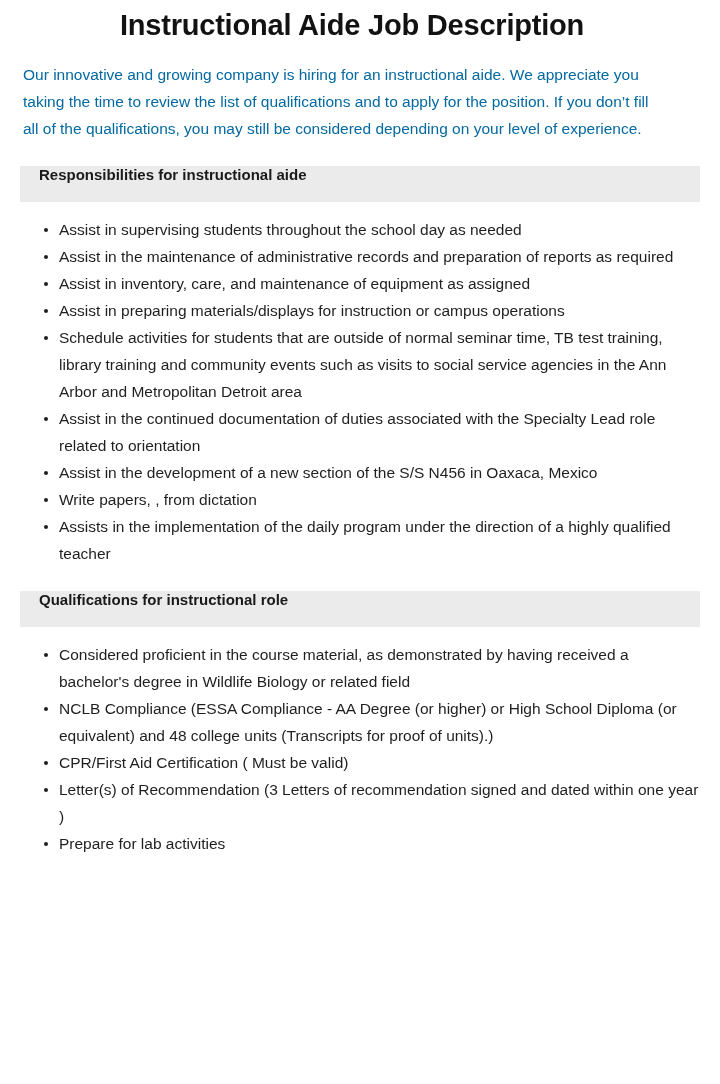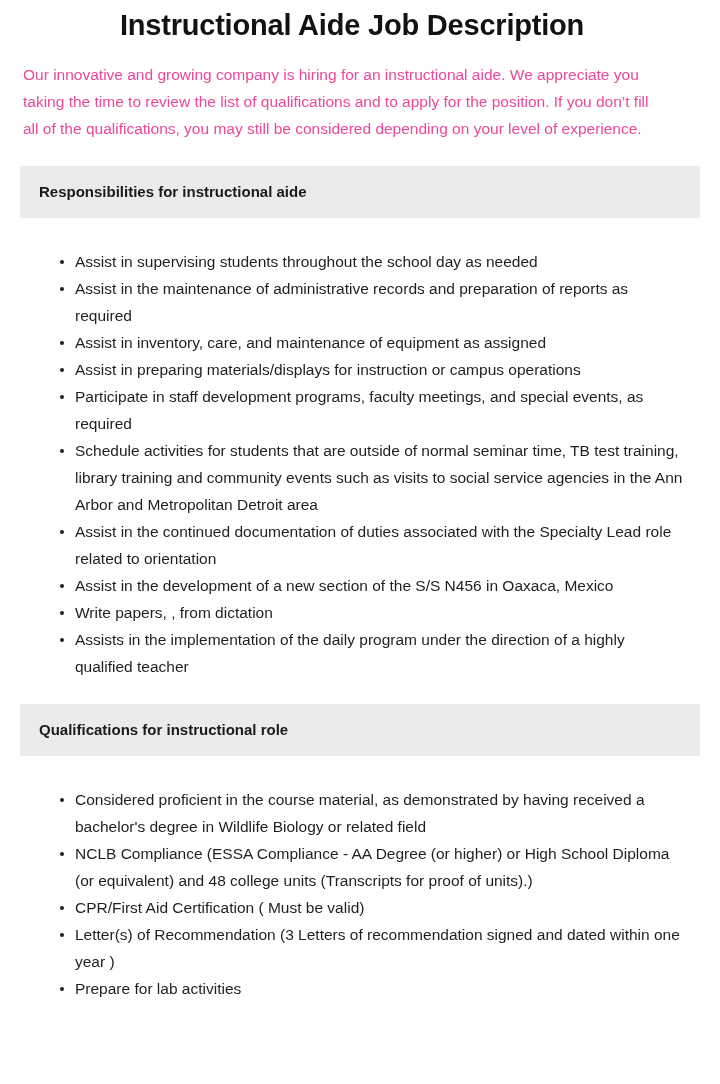--- a/index.html
+++ b/index.html
@@ -30,44 +30,43 @@
     margin: 0;
     padding: 6px 36px 0 20px;
     line-height: 38px;
   }
 
   .intro {
     margin: 0;
     padding: 17px 23px 0 23px;
     font-size: 15.5px;
     line-height: 27px;
-    color: #ec4899;
+    color: #0369a1;
     max-width: 678px;
     box-sizing: border-box;
   }
 
   .section-header {
     margin: 24px 20px 0 20px;
     background: #ebebeb;
-    height: 52px;
+    height: 36px;
     display: flex;
-    align-items: center;
     padding: 0 0 0 19px;
     box-sizing: border-box;
   }
   .section-header-label {
     font-size: 15px;
     font-weight: bold;
     color: #1a1a1a;
     line-height: 18px;
   }
 
   ul.bullet-list {
     list-style: none;
-    margin: 16px;
+    margin: 0;
     padding: 14px 20px 0 20px;
   }
   ul.bullet-list li {
     position: relative;
     padding-left: 39px;
     margin: 0 0 0 0;
     font-size: 15.5px;
     line-height: 27px;
     color: #1f1f1f;
   }
@@ -96,21 +95,20 @@
 
   <div class="section-header">
     <span class="section-header-label">Responsibilities for instructional aide</span>
   </div>
 
   <ul class="bullet-list responsibilities-list">
       <li>Assist in supervising students throughout the school day as needed</li>
       <li>Assist in the maintenance of administrative records and preparation of reports as required</li>
       <li>Assist in inventory, care, and maintenance of equipment as assigned</li>
       <li>Assist in preparing materials/displays for instruction or campus operations</li>
-      <li>Participate in staff development programs, faculty meetings, and special events, as required</li>
       <li>Schedule activities for students that are outside of normal seminar time, TB test training, library training and community events such as visits to social service agencies in the Ann Arbor and Metropolitan Detroit area</li>
       <li>Assist in the continued documentation of duties associated with the Specialty Lead role related to orientation</li>
       <li>Assist in the development of a new section of the S/S N456 in Oaxaca, Mexico</li>
       <li>Write papers, , from dictation</li>
       <li>Assists in the implementation of the daily program under the direction of a highly qualified teacher</li>
     </ul>
 
   <div class="section-header">
     <span class="section-header-label">Qualifications for instructional role</span>
   </div>

